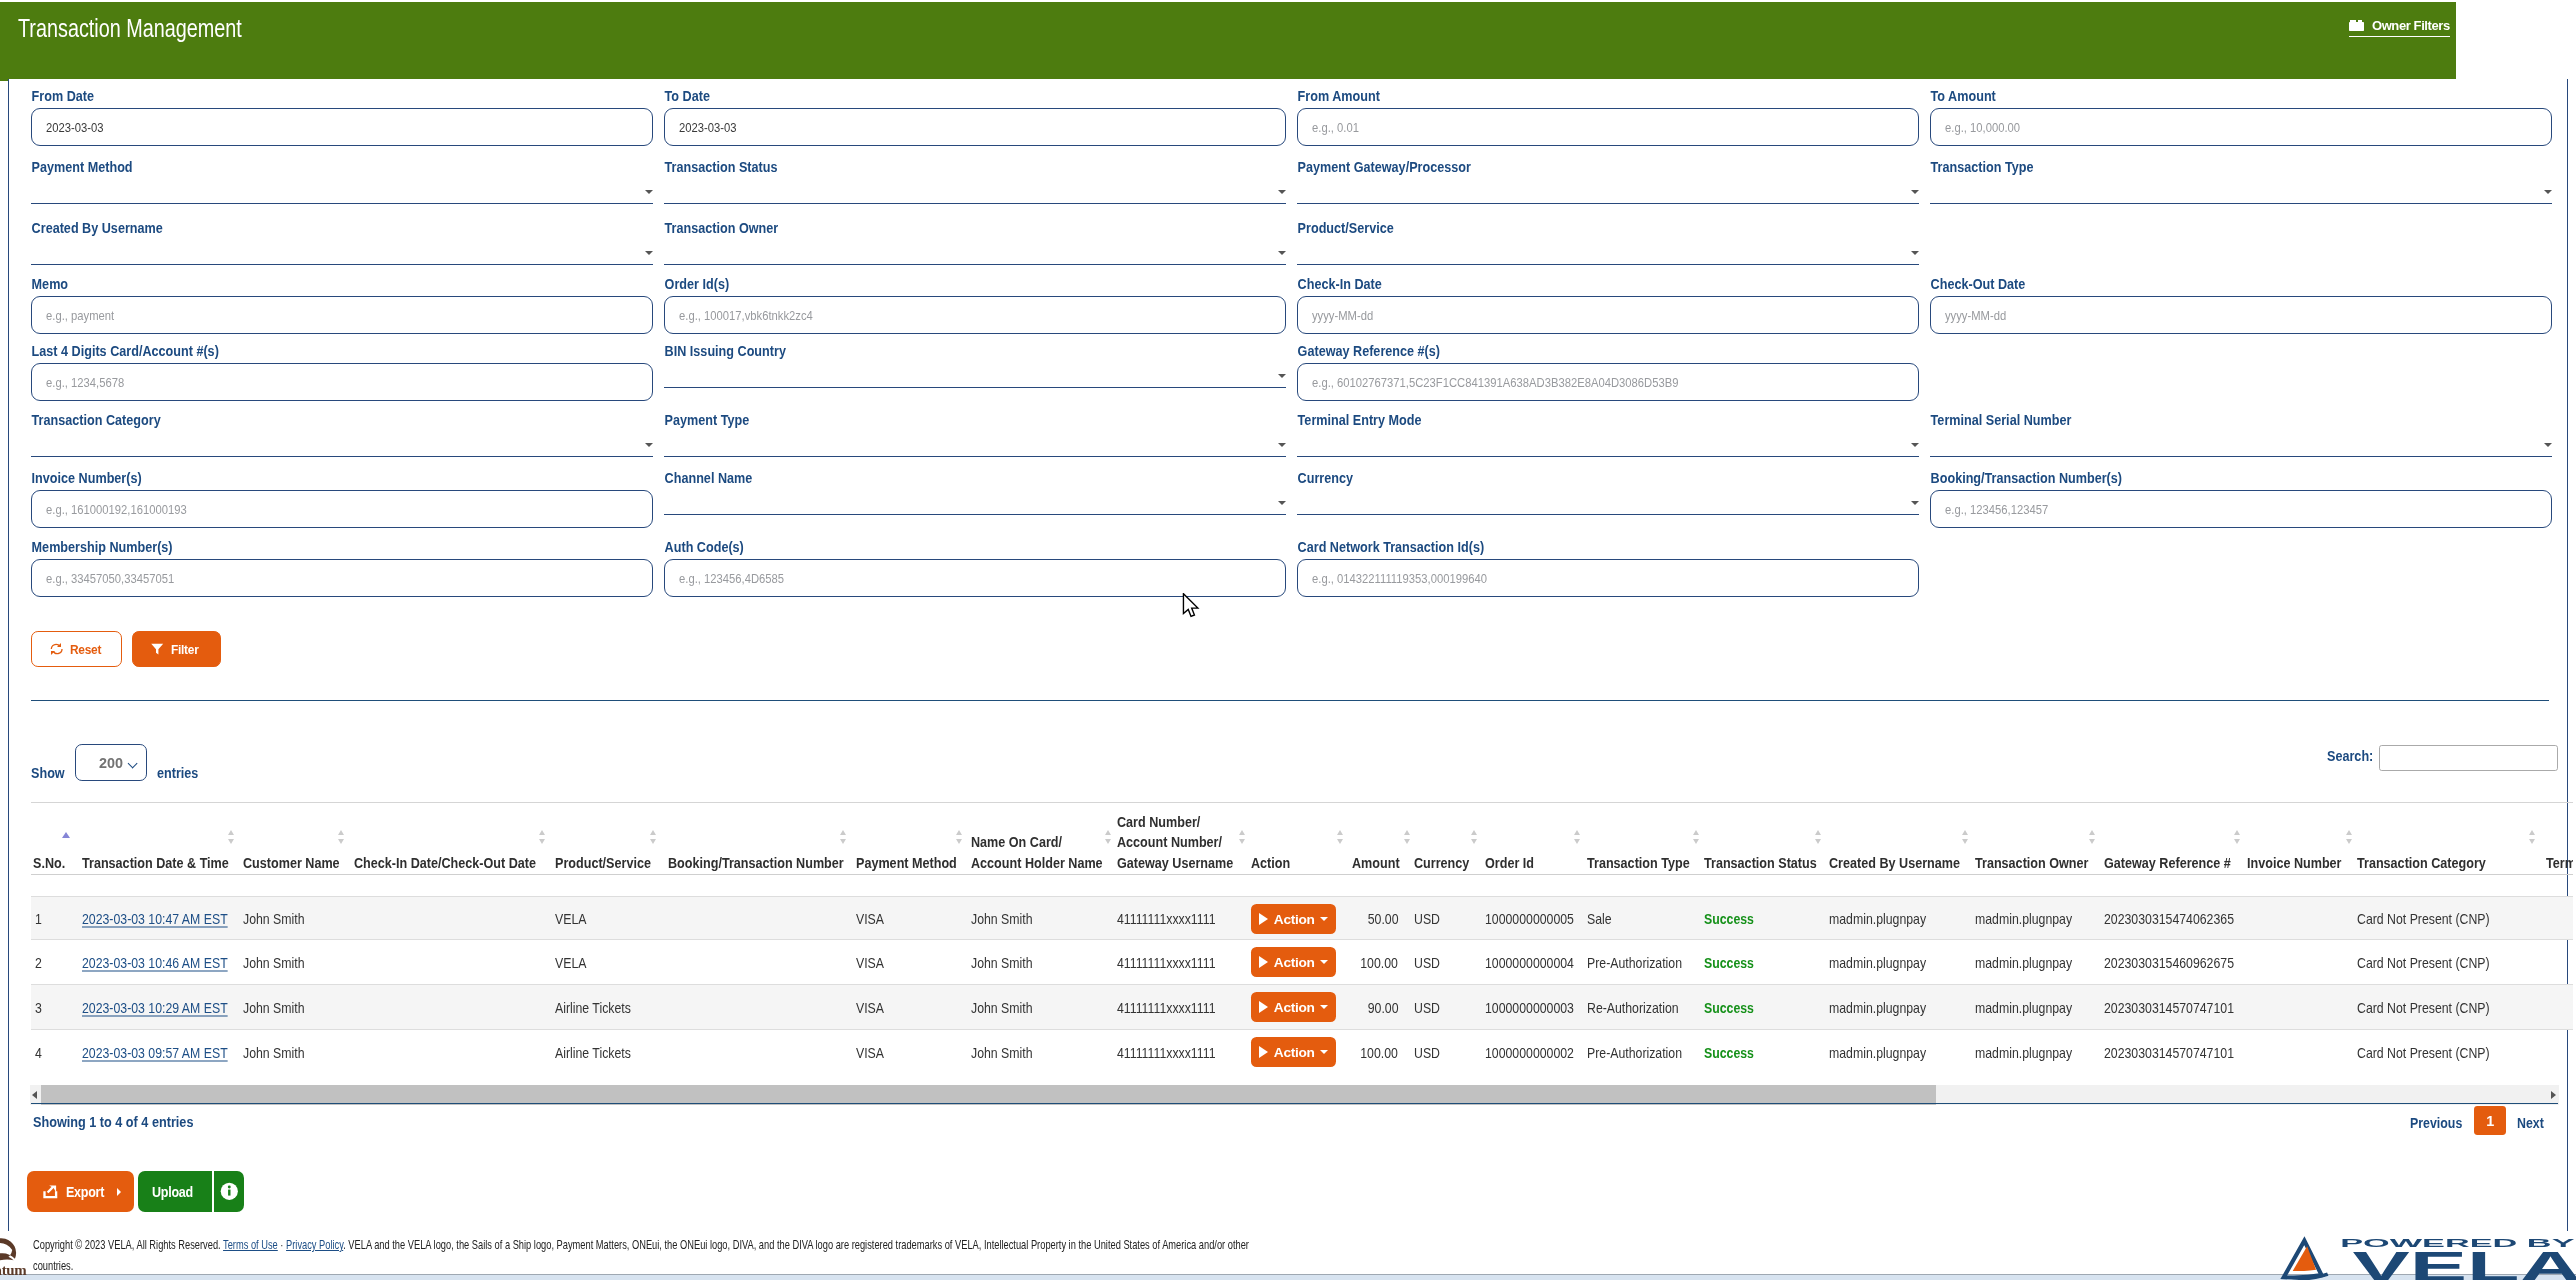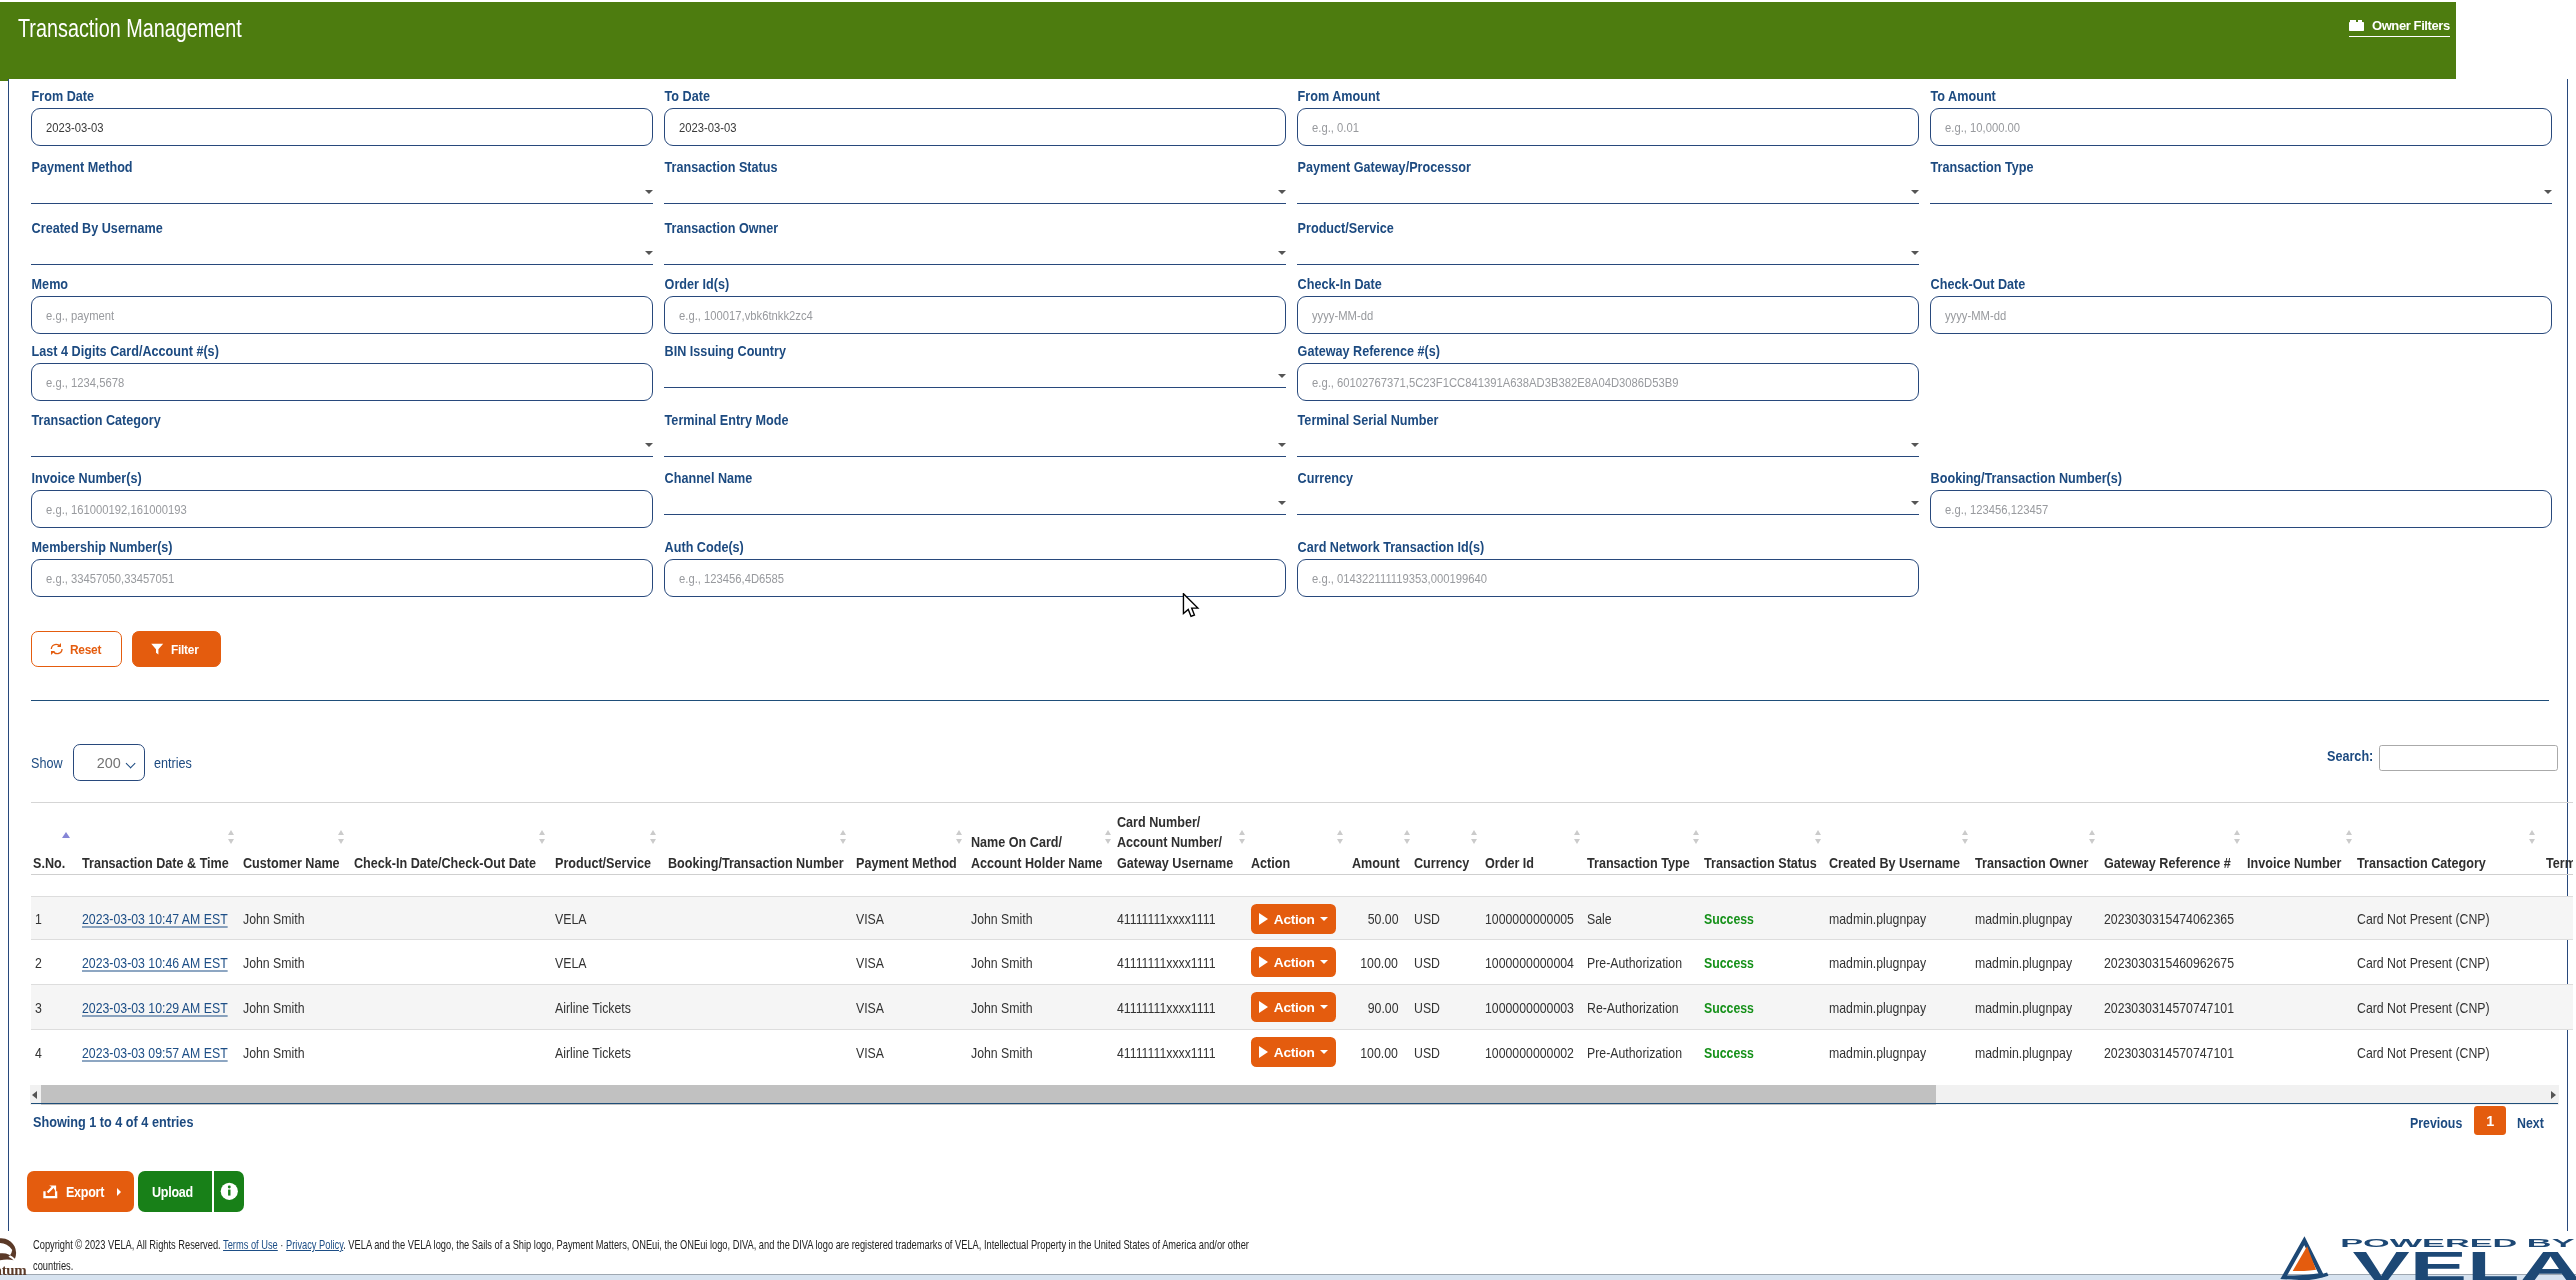--- a/index.html
+++ b/index.html
@@ -24,21 +24,21 @@
 .inp.val{color:#3a3a3a}
 .sel{margin-top:1.4px;height:25px;border-bottom:1.4px solid #28497c;position:relative}
 .sel:after{content:"";position:absolute;right:0px;bottom:9px;width:0;height:0;border-left:4.8px solid transparent;border-right:4.8px solid transparent;border-top:4.8px solid #555}
 
 .btnrow{position:absolute;left:22px;top:552px;display:flex;gap:5.5px}
 .btn{height:36px;border-radius:6.9px;display:inline-flex;align-items:center;justify-content:center;font-size:13.7px;font-weight:700;letter-spacing:-0.3px}
 .btn-reset{width:91px;border:1.4px solid #e45c0e;color:#e45c0e;background:#fff;gap:6.2px}
 .btn-filter{width:89px;background:#e45c0e;color:#fff;border:1.4px solid #e45c0e;gap:6.2px;margin-left:4.1px}
 .hr1{position:absolute;left:22px;top:621px;width:2518px;border-top:1.4px solid #1f4e79}
 
-.showrow{position:absolute;left:22px;top:665px;display:flex;align-items:center;font-size:14.4px;font-weight:400;color:#1c4a80}
+.showrow{position:absolute;left:22px;top:665px;display:flex;align-items:flex-end;font-size:14.4px;font-weight:700;color:#1c4a80}
 .showrow>span:first-child,.showrow>span:last-child{transform:scaleX(0.877);transform-origin:left center}
 .lensel{width:72px;height:37px;border:1.4px solid #28497c;border-radius:6.9px;margin:0 9.6px 0 5.5px;display:flex;align-items:center;justify-content:center;position:relative;color:#737373}
 .lensel:after{content:"";position:absolute;right:9.6px;top:15px;width:6.2px;height:6.2px;border-right:1.7px solid #1c4a80;border-bottom:1.7px solid #1c4a80;transform:rotate(45deg)}
 .searchlb{position:absolute;left:2318px;top:669px;font-size:14.4px;font-weight:700;color:#1c4a80;transform:scaleX(0.877);transform-origin:left top}
 .searchbox{position:absolute;left:2370px;top:666px;width:179px;height:26px;border:0.7px solid #aaa;border-radius:2.7px;background:#fff}
 
 .twrap{position:absolute;left:22px;top:723px;width:2542px;overflow:hidden}
 .thead{position:relative;height:73px;border-top:0.7px solid #d5d5d5;border-bottom:0.7px solid #cfcfcf}
 .th{position:absolute;bottom:0.7px;font-size:15px;font-weight:700;color:#2f2f2f;line-height:20.6px;white-space:pre;transform:scaleX(0.84);transform-origin:left bottom}
 .gap30{height:20.6px}
@@ -191,20 +191,24 @@
         <div>
           <div class="lb">Gateway Reference #(s)</div>
           <div class="inp">
             <span>e.g., 60102767371,5C23F1CC841391A638AD3B382E8A04D3086D53B9</span>
           </div>
         </div>
       </div>
       <div class="frow h84">
         <div>
           <div class="lb">Transaction Category</div>
+          <div class="sel"></div>
+        </div>
+        <div>
+          <div class="lb">Payment Type</div>
           <div class="sel"></div>
         </div>
         <div>
           <div class="lb">Terminal Entry Mode</div>
           <div class="sel"></div>
         </div>
         <div>
           <div class="lb">Terminal Serial Number</div>
           <div class="sel"></div>
         </div>

